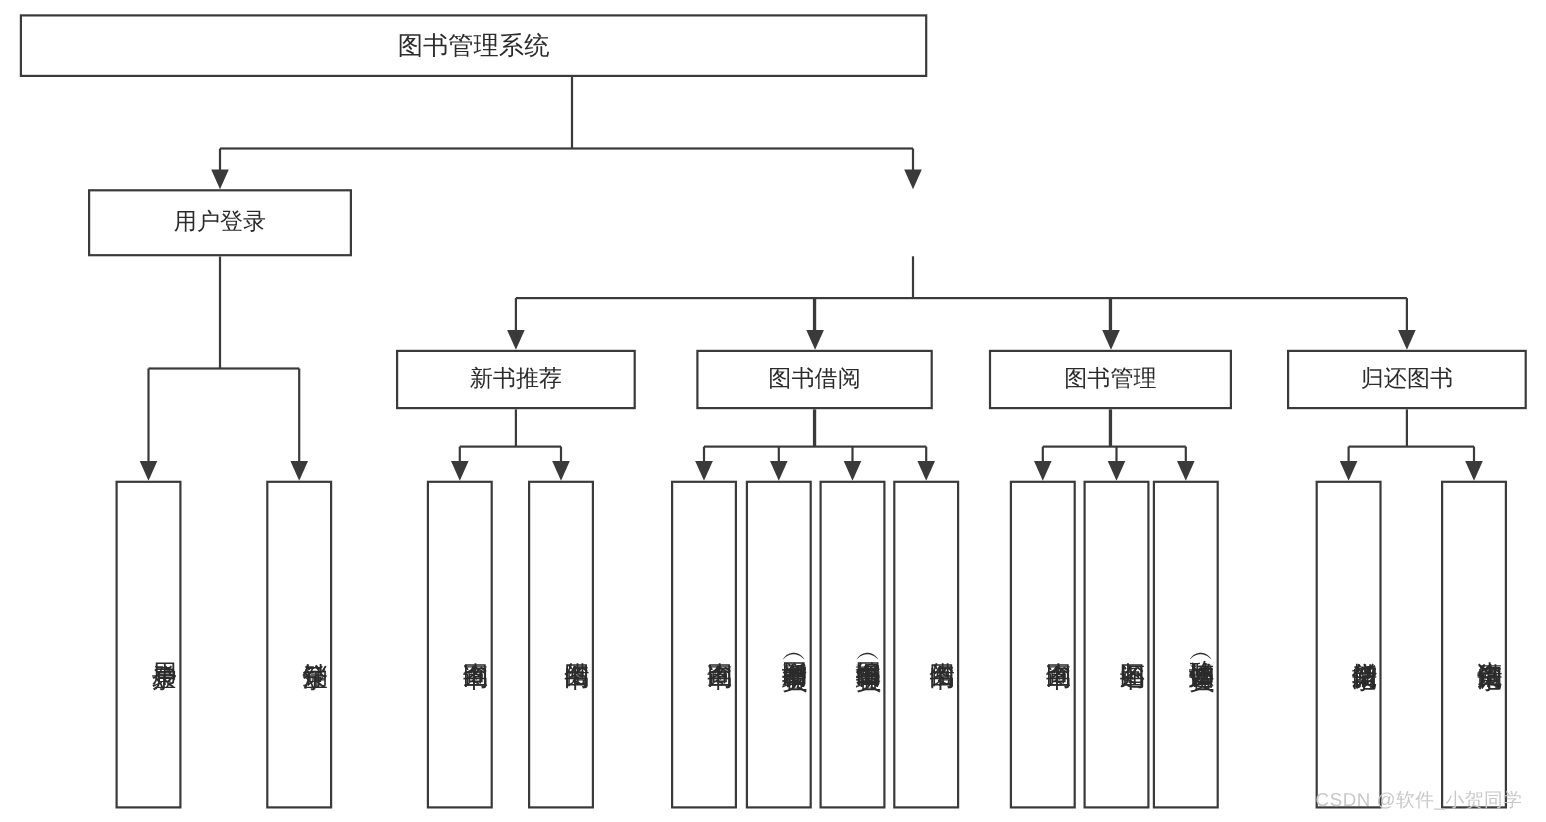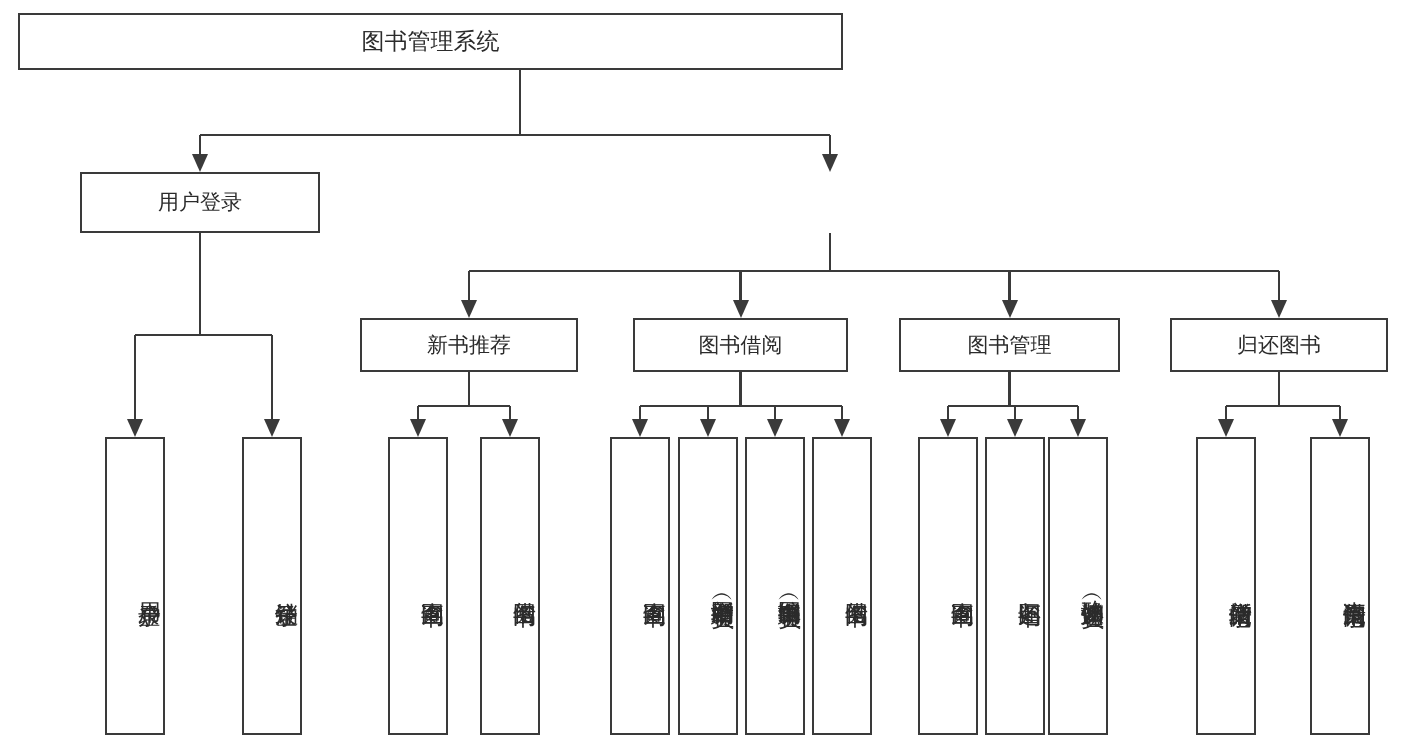--- a/index.html
+++ b/index.html
@@ -182,14 +182,15 @@
         <span class="vtext">确认归还（管理员）</span>
       </div>
       <div class="node leaf" style="left: 1196px; top: 437px; width: 60px; height: 298px;">
         <span class="vtext">新增借阅记录</span>
       </div>
       <div class="node leaf" style="left: 1310px; top: 437px; width: 60px; height: 298px;">
         <span class="vtext">查询借阅记录</span>
       </div>
     </div>
 
+  <div id="watermark" style="left: 1196px; top: 716px; color: rgb(200, 200, 200);">CSDN @软件_小贺同学</div>
 
 </div>
 
 </body></html>

